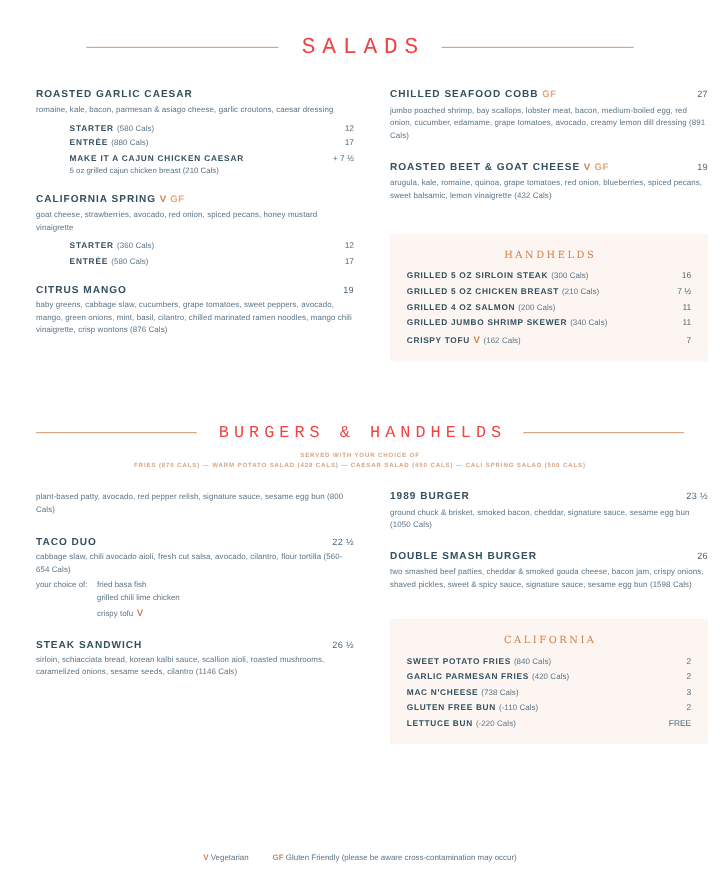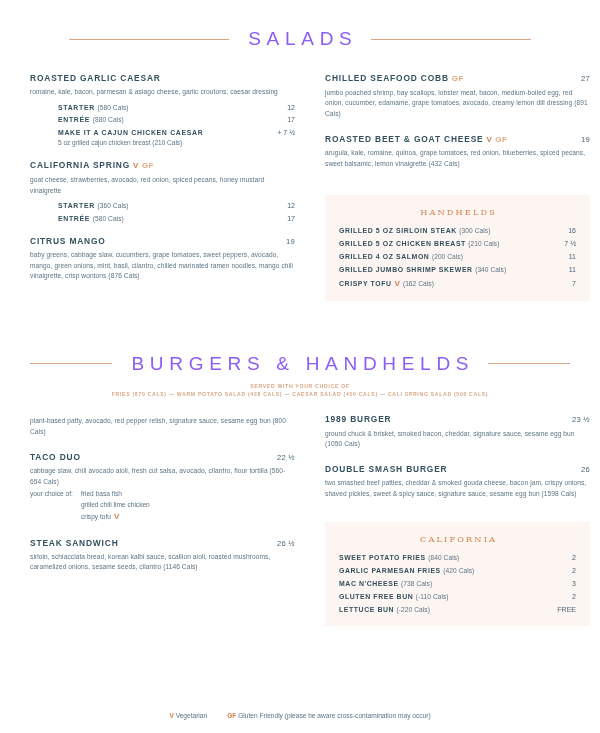--- a/index.html
+++ b/index.html
@@ -30,28 +30,28 @@
     gap: 14px;
     margin: 0;
   }
   .sh-rule {
     flex: 1 1 auto;
     height: 1px;
     background: #d8a484;
     max-width: 160px;
   }
   .sh-title {
-    font-family: Liberation Sans, sans-serif;
-    color: #8b5cf6;
+    font-family: Liberation Mono, monospace;
+    color: #ef4444;
     letter-spacing: 0.30em;
     text-indent: 0.30em;
     white-space: nowrap;
   }
   .sh-salads { font-size: 19px; }
-  .sh-burgers { font-size: 19px; }
+  .sh-burgers { font-size: 14px; }
 
   .served-with {
     text-align: center;
     color: #d9a582;
     font-size: 5.1px;
     letter-spacing: 0.14em;
     line-height: 1.75;
     margin-top: 7px;
     font-weight: bold;
   }

